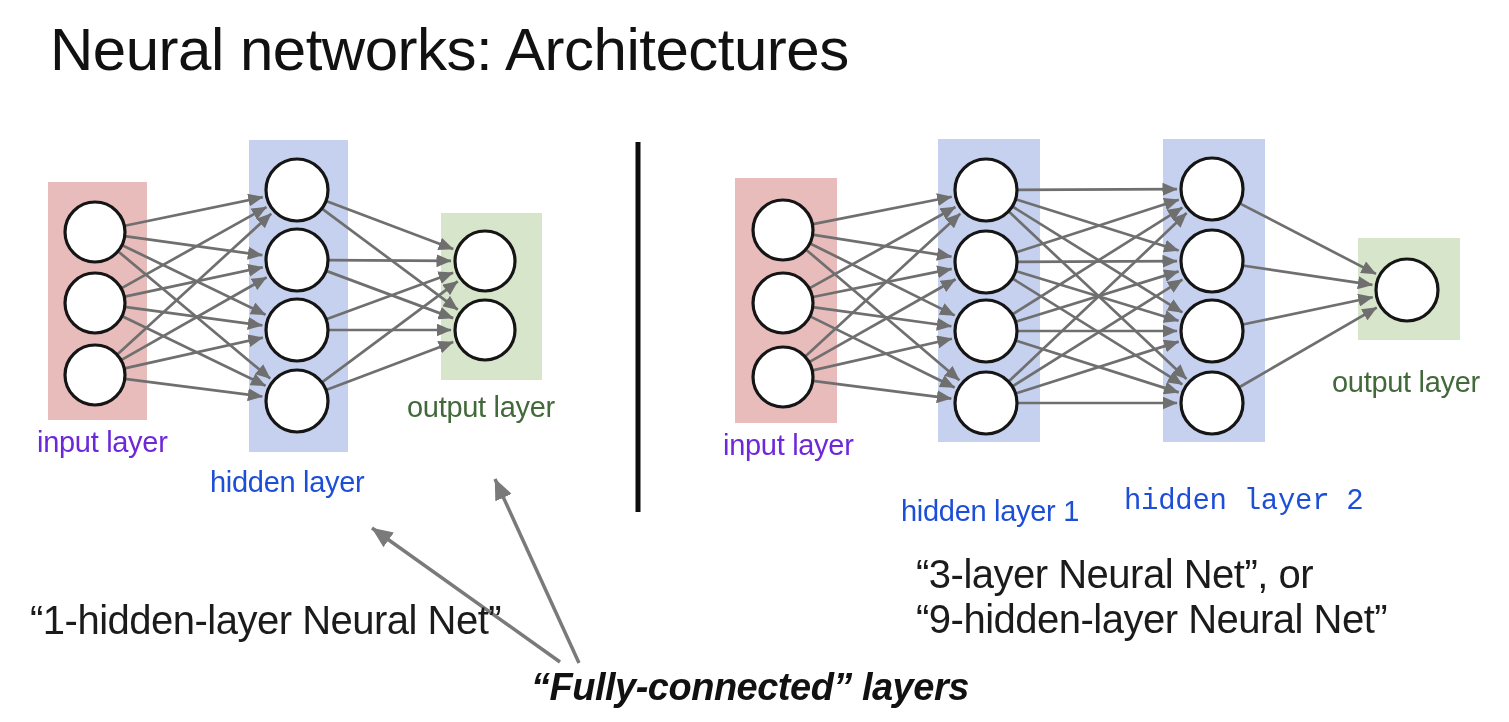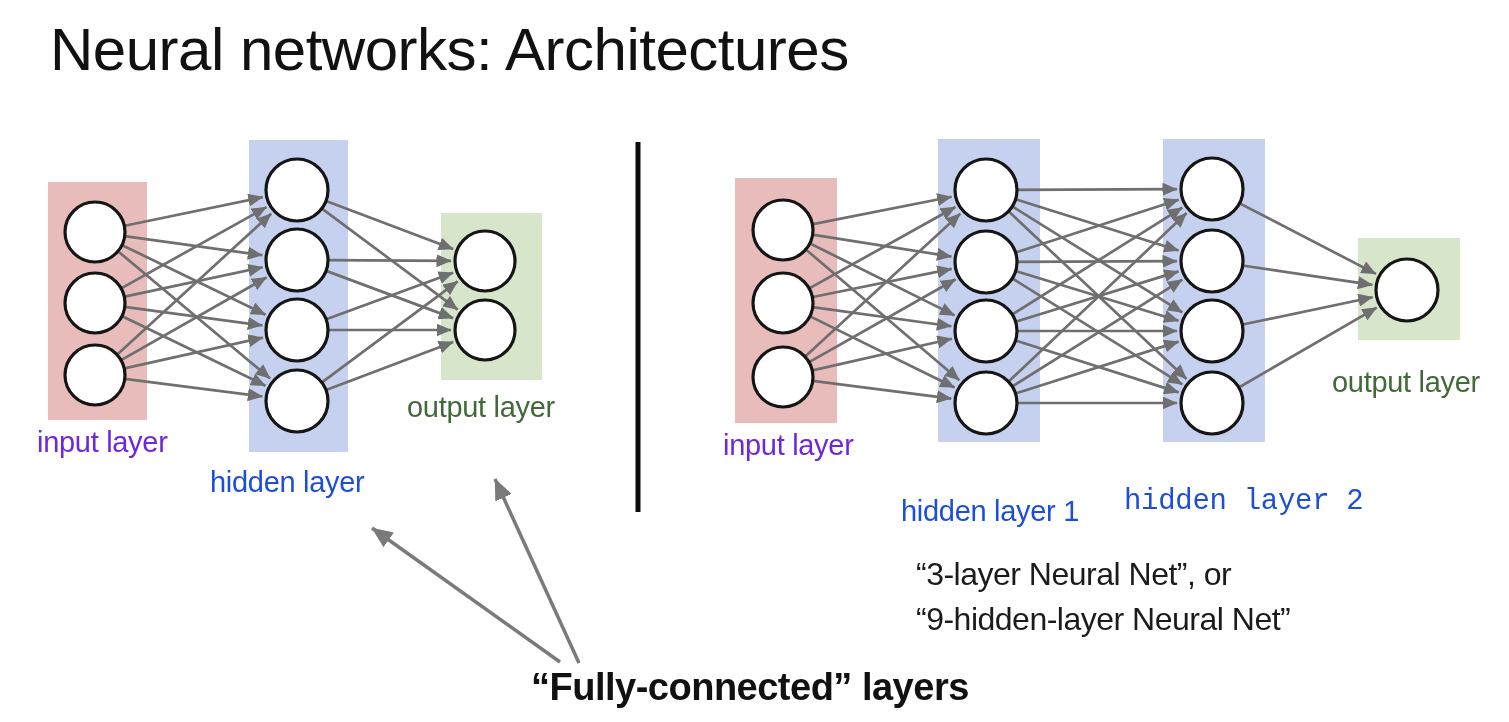--- a/index.html
+++ b/index.html
@@ -18,26 +18,26 @@
   .lbl-hidden{color:#1d4ed8;}
   .lbl-output{color:#42693a;}
   .lbl-li{left:37px;top:426px;}
   .lbl-lh{left:210px;top:466px;}
   .lbl-lo{left:407px;top:391px;}
   .lbl-ri{left:723px;top:429px;}
   .lbl-rh1{left:901px;top:471px;margin-top:24px;}
   .lbl-rh2{left:1124px;top:485px;font-family:Liberation Mono, monospace;}
   .lbl-ro{left:1332px;top:366px;}
   .caption{
-    font-size:32px;line-height:45px;letter-spacing:-0.5px;color:#1b1b1b;
+    font-size:40px;line-height:45px;letter-spacing:-0.5px;color:#1b1b1b;
   }
   .caption-left{left:30px;top:598px;}
   .caption-right{left:916px;top:552px;}
   .fully-connected{
-    left:531px;top:666px;font-size:38px;font-weight:bold;color:#111111;letter-spacing:-0.5px;
+    left:531px;top:666px;font-size:38px;font-weight:bold;color:#111111;letter-spacing:-0.5px;font-style:italic;
   }
 </style>
 </head>
 <body>
 
 <svg id="canvas-svg" xmlns="http://www.w3.org/2000/svg" viewBox="0 0 1509 722">
     <defs>
       <marker id="arrow" markerUnits="userSpaceOnUse" markerWidth="16" markerHeight="13" refX="14.5" refY="6.5" orient="auto">
         <path d="M0,0 L15,6.5 L0,13 z" fill="#6f6f6f"></path>
       </marker>
@@ -135,20 +135,21 @@
 <div class="abs layer-label lbl-input  lbl-li">input layer</div>
 <div class="abs layer-label lbl-hidden lbl-lh">hidden layer</div>
 <div class="abs layer-label lbl-output lbl-lo">output layer</div>
 
 <div class="abs layer-label lbl-input  lbl-ri">input layer</div>
 <div class="abs layer-label lbl-hidden lbl-rh1">hidden layer 1</div>
 <div class="abs layer-label lbl-hidden lbl-rh2">hidden layer 2</div>
 <div class="abs layer-label lbl-output lbl-ro">output layer</div>
 
 <div class="abs caption caption-left">
+  <div>“1-hidden-layer Neural Net”</div>
 </div>
 
 <div class="abs caption caption-right">
   <div>“3-layer Neural Net”, or</div>
   <div>“9-hidden-layer Neural Net”</div>
 </div>
 
 <div class="abs fully-connected">“Fully-connected” layers</div>
 
 </body></html>

